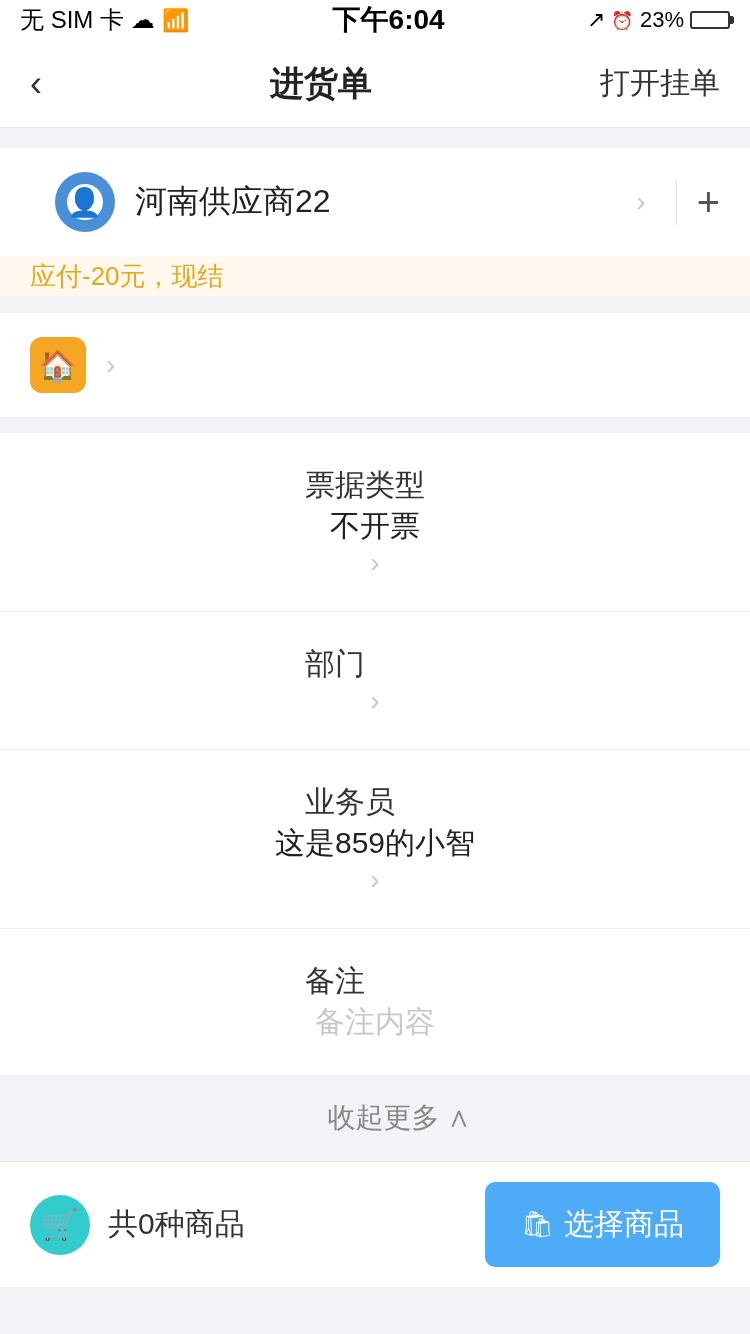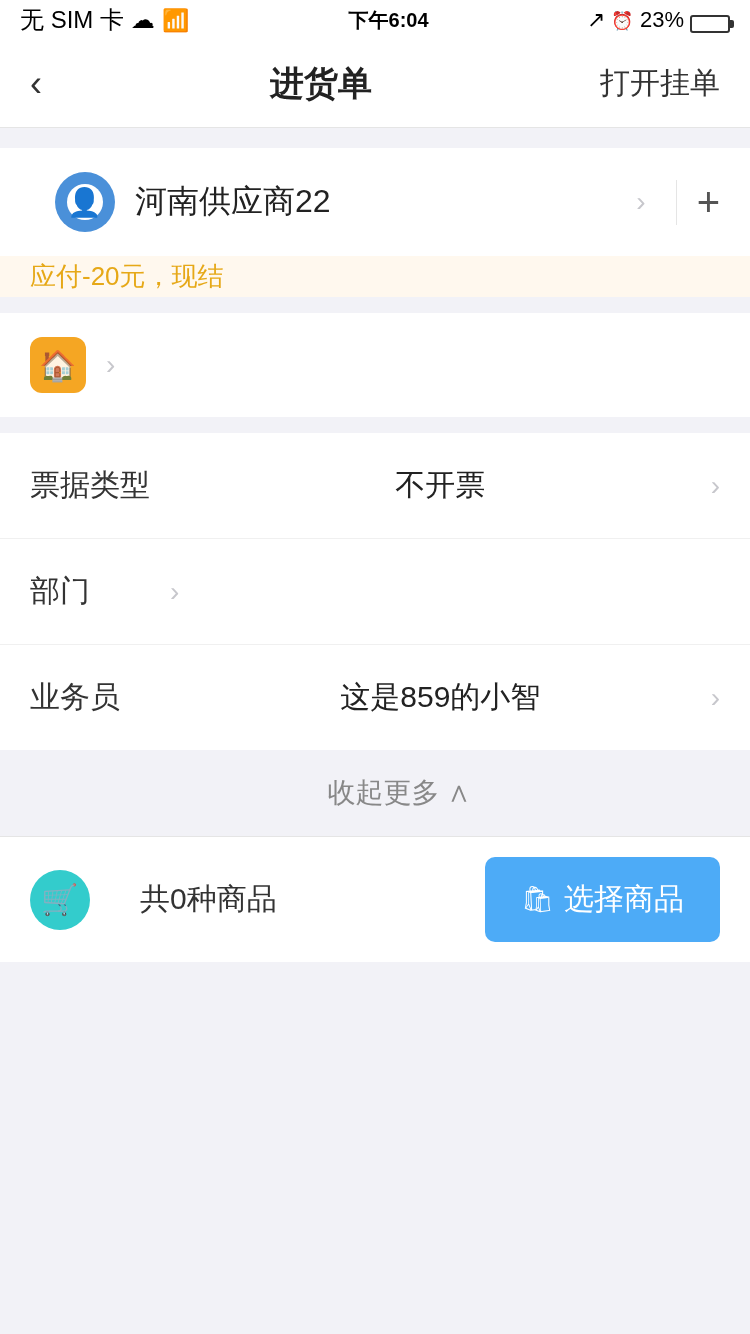--- a/index.html
+++ b/index.html
@@ -17,22 +17,22 @@
     .status-bar {
       height: 40px;
       background: #fff;
       display: flex;
       align-items: center;
       justify-content: space-between;
       padding: 16px 20px;
       font-size: 24px;
     }
     .status-left { display: flex; align-items: center; gap: 8px; }
-    .status-center { font-size: 20px; font-weight: 600; }
-    .status-right { display: flex; align-items: flex-end; gap: 6px; font-size: 22px; }
+    .status-center { font-size: 28px; font-weight: 600; }
+    .status-right { display: flex; align-items: center; gap: 6px; font-size: 22px; }
 
     
     .nav-bar {
       height: 88px;
       background: #fff;
       display: flex;
       align-items: center;
       justify-content: space-between;
       padding: 0 30px;
       border-bottom: 1px solid #e5e5e5;
@@ -154,20 +154,21 @@
     .form-section {
       background: #fff;
       margin-top: 16px;
     }
     .form-row {
       display: flex;
       align-items: center;
       padding: 32px 30px;
       border-bottom: 1px solid #f0f0f0;
       min-height: 90px;
+      flex-direction: column;
     }
     .form-row:last-child {
       border-bottom: none;
     }
     .form-label {
       width: 140px;
       font-size: 30px;
       color: #333;
       flex-shrink: 0;
     }
@@ -213,21 +214,20 @@
       align-items: center;
       justify-content: center;
       font-size: 30px;
       margin-right: 18px;
       flex-shrink: 0;
     }
     .product-count-label {
       flex: 1;
       font-size: 30px;
       color: #333;
-      margin-left: 32px;
     }
     .select-product-btn {
       background: #4dabf7;
       color: #fff;
       border: none;
       border-radius: 10px;
       padding: 22px 36px;
       font-size: 30px;
       display: flex;
       align-items: center;
@@ -340,20 +340,24 @@
     <span class="form-label">部门</span>
     <span class="form-chevron">›</span>
   </div>
 
   <div class="form-row">
     <span class="form-label">业务员</span>
     <span class="form-value">这是859的小智</span>
     <span class="form-chevron">›</span>
   </div>
 
+  <div class="form-row">
+    <span class="form-label">备注</span>
+    <span class="form-value placeholder">备注内容</span>
+  </div>
 
 </div>
 
 <div class="collapse-row">收起更多 ∧</div>
 
 <div class="bottom-bar">
   <div class="product-count-icon">🛒</div>
   <span class="product-count-label">共0种商品</span>
   <button class="select-product-btn">
     <span class="btn-icon">🛍</span>

